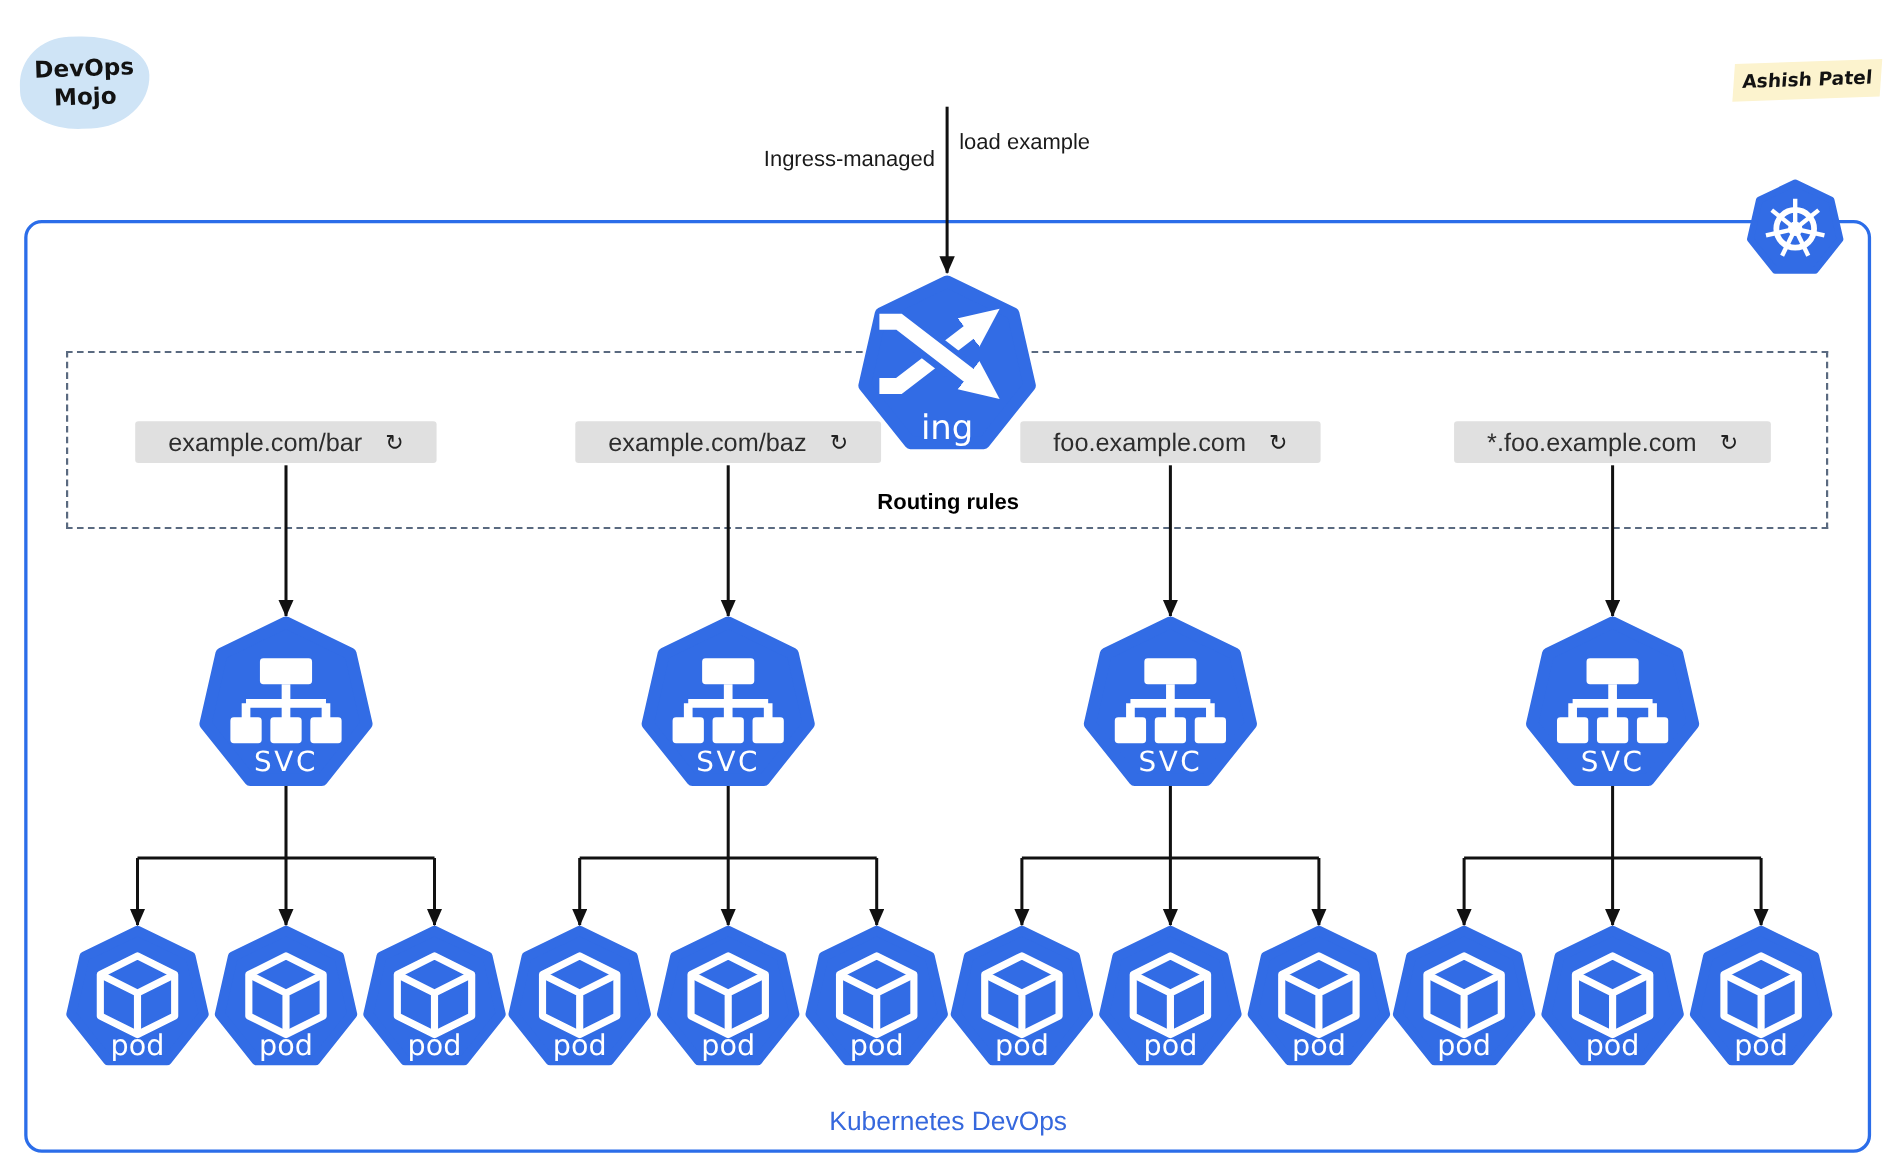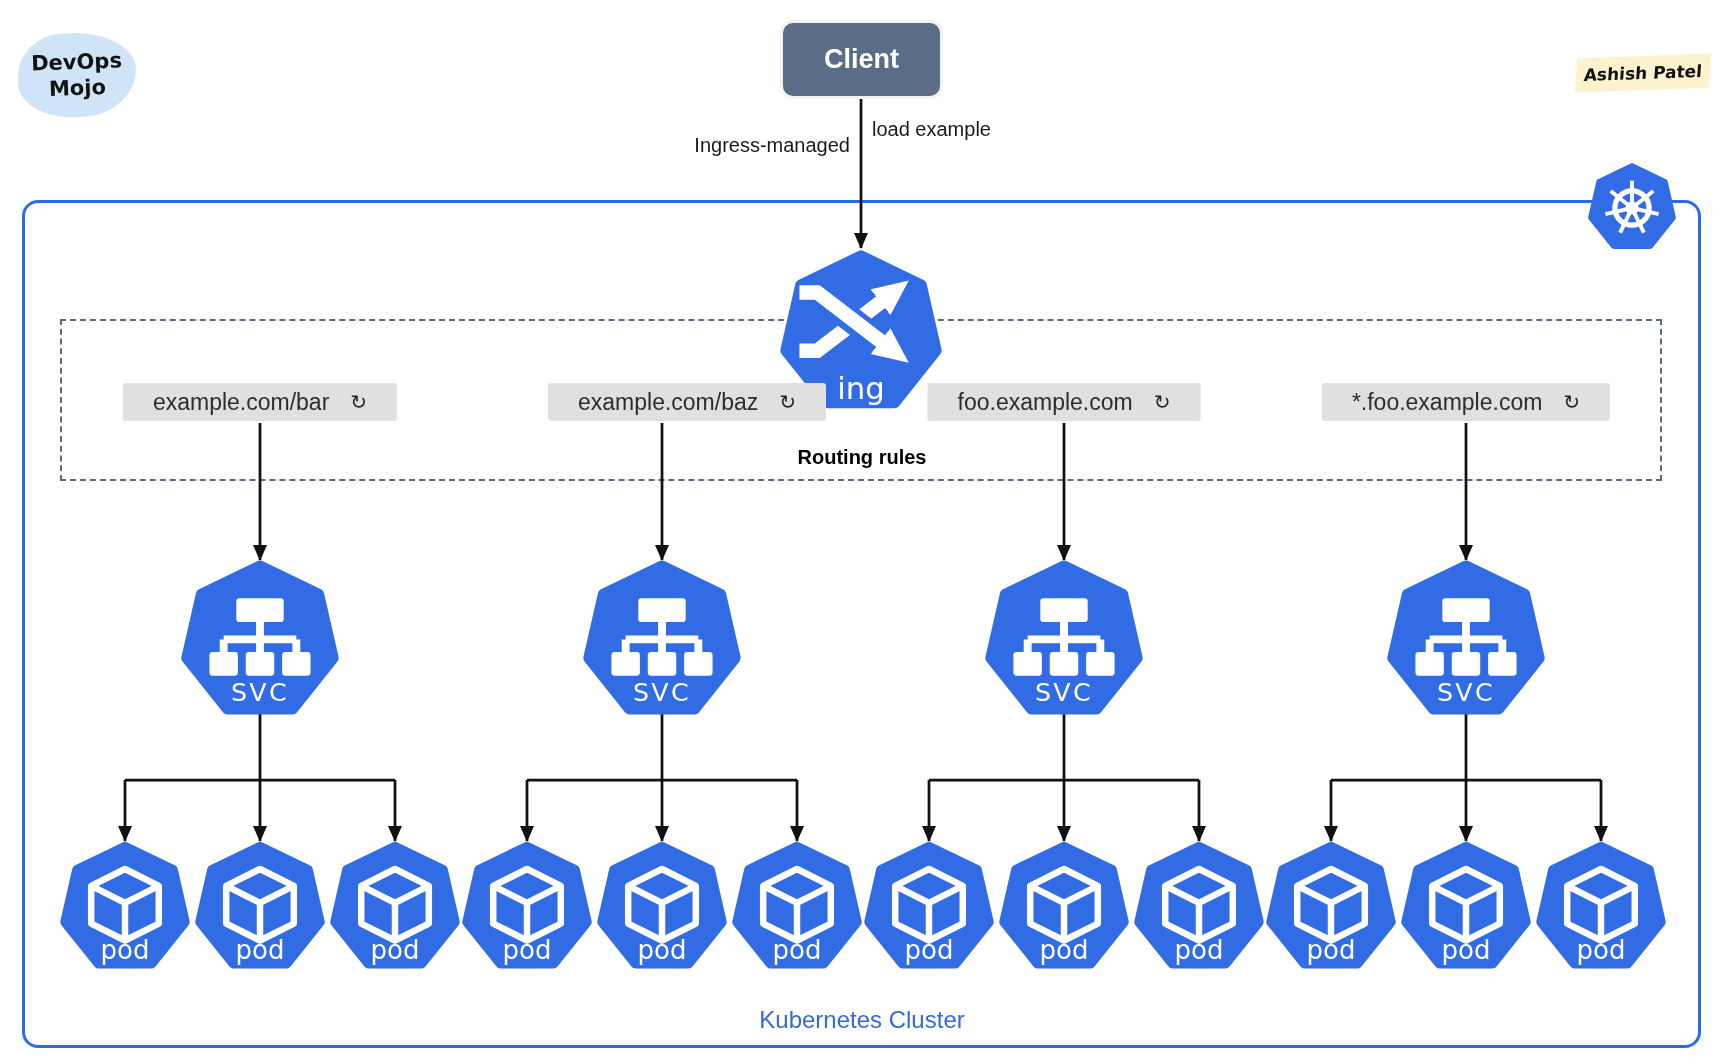--- a/index.html
+++ b/index.html
@@ -138,42 +138,39 @@
   </svg>
 
   <div class="brand-badge">
     <span>DevOps</span>
     <span>Mojo</span>
   </div>
   <div class="author-badge">
     <span>Ashish Patel</span>
   </div>
 
-  <div class="client-box">
-    <span>Client</span>
-  </div>
   <span class="lb-left">Ingress-managed</span>
   <span class="lb-right">load example</span>
 
   <svg class="kicon" viewBox="0 0 100 100" style="left:1588px;top:164px;width:88px;height:88px">
     <use href="#hepta" fill="#326ce5" stroke="#326ce5" stroke-width="7" stroke-linejoin="round"></use>
     <use href="#glyph-helm"></use>
   </svg>
 
   <svg class="kicon" viewBox="0 0 100 100" style="left:780px;top:252px;width:162px;height:162px">
     <use href="#hepta" fill="#326ce5" stroke="#326ce5" stroke-width="7" stroke-linejoin="round"></use>
     <use href="#glyph-ing"></use>
     <text class="icon-label ing-label" x="50" y="91">ing</text>
   </svg>
 
   <div class="rule-chip" style="left:260px">
     <span>example.com/bar</span>
     <span class="refresh">↻</span>
   </div>
-  <div class="rule-chip" style="left:687px">
+  <div class="rule-chip" style="left:662px">
     <span>example.com/baz</span>
     <span class="refresh">↻</span>
   </div>
   <div class="rule-chip" style="left:1064px">
     <span>foo.example.com</span>
     <span class="refresh">↻</span>
   </div>
   <div class="rule-chip" style="left:1466px">
     <span>*.foo.example.com</span>
     <span class="refresh">↻</span>
@@ -259,14 +256,14 @@
     <use href="#hepta" fill="#326ce5" stroke="#326ce5" stroke-width="7" stroke-linejoin="round"></use>
       <use href="#glyph-pod"></use>
     <text class="icon-label pod-label" x="50" y="89">pod</text>
   </svg>
   <svg class="kicon" viewBox="0 0 100 100" style="left:1536px;top:843px;width:130px;height:130px">
     <use href="#hepta" fill="#326ce5" stroke="#326ce5" stroke-width="7" stroke-linejoin="round"></use>
       <use href="#glyph-pod"></use>
     <text class="icon-label pod-label" x="50" y="89">pod</text>
   </svg>
 
-  <div class="cluster-label">Kubernetes Cluster</div>
+  <div class="cluster-label">Kubernetes DevOps</div>
 </div>
 
 </body></html>

